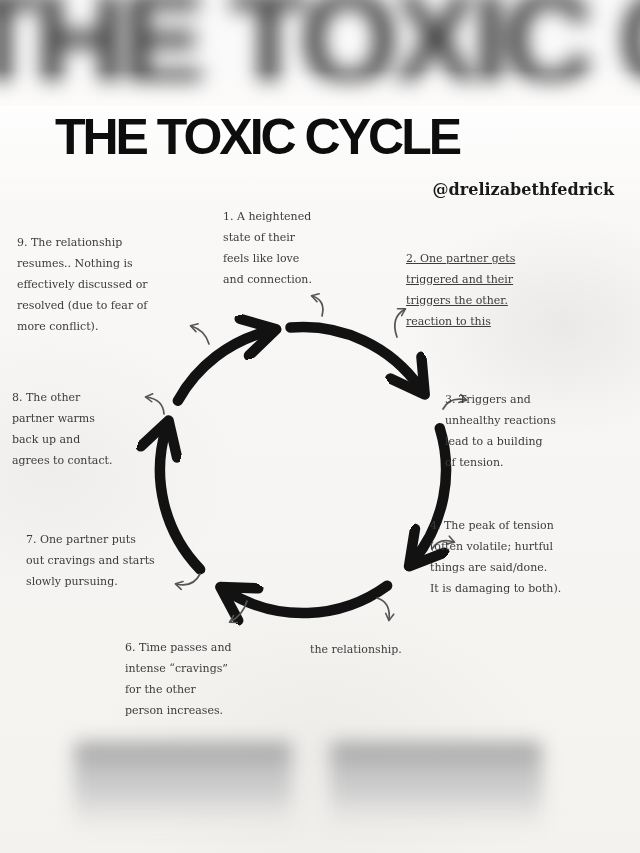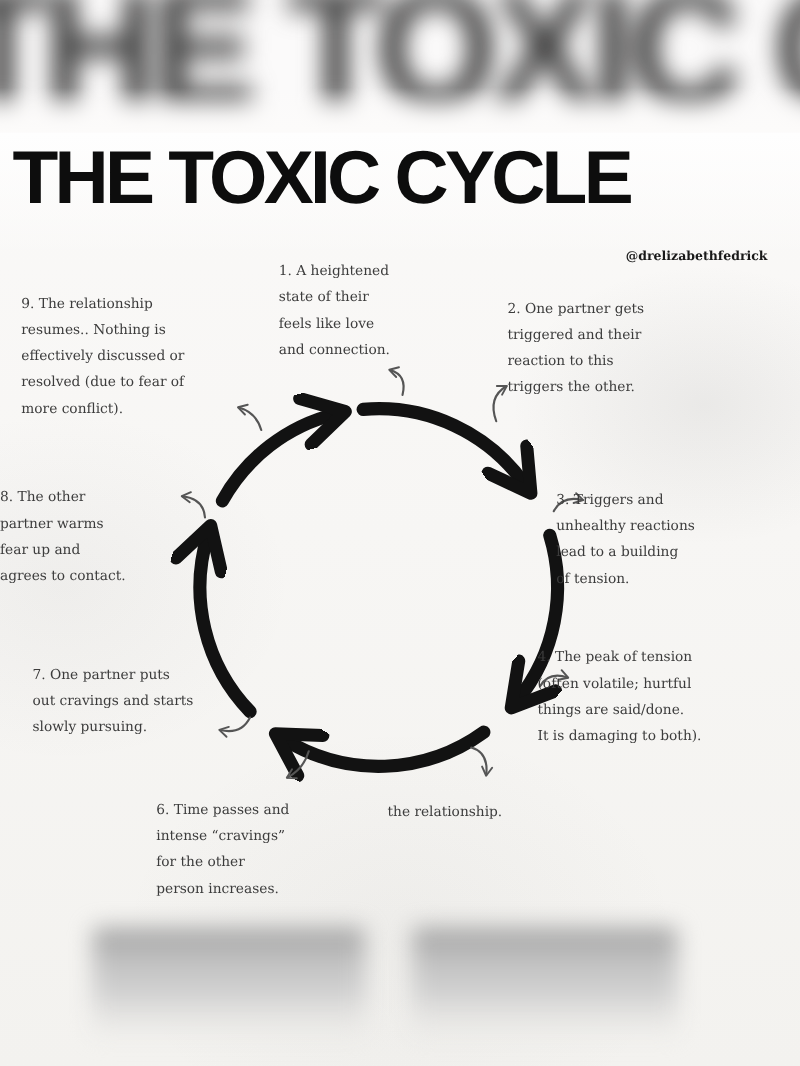--- a/index.html
+++ b/index.html
@@ -20,40 +20,40 @@
     font-family:"Liberation Sans",sans-serif;font-weight:bold;font-size:128px;
     letter-spacing:-6px;color:#3a3a3a;filter:blur(10px);transform:scaleY(1.05);
   }
   .blur-top-fade{position:absolute;left:0;right:0;bottom:0;height:36px;
     background:linear-gradient(to bottom, rgba(252,251,250,0), #fcfbfa);}
   
   .title-band{position:absolute;top:106px;left:0;width:640px;height:100px;
     background:linear-gradient(to bottom,#fefefe,rgba(250,249,247,0));}
   .title{
     position:absolute;top:112px;left:0;width:514px;text-align:center;
-    font-family:"Liberation Sans",sans-serif;font-weight:bold;font-size:60px;line-height:1;
+    font-family:"Liberation Sans",sans-serif;font-weight:bold;font-size:50px;line-height:1;
     letter-spacing:-3px;color:#0d0d0d;
   }
   .credit{
-    position:absolute;top:200px;right:26px;
-    font-family:"DejaVu Serif",serif;font-weight:bold;font-size:10px;color:#191919;
+    position:absolute;top:180px;right:26px;
+    font-family:"DejaVu Serif",serif;font-weight:bold;font-size:16px;color:#191919;
   }
   
   .cycle{position:absolute;top:0;left:0;}
   
   .step{position:absolute;font-size:11px;line-height:21px;color:#3c3c3c;text-align:left;}
   .ln{white-space:nowrap;}
   .s1{left:223px;top:206px;width:190px;}
-  .s2{left:406px;top:236px;width:205px;}
+  .s2{left:406px;top:248px;width:205px;text-decoration:underline;}
   .s3{left:445px;top:389px;width:200px;}
   .s4{left:430px;top:515px;width:210px;}
   .s5{left:310px;top:639px;width:206px;}
   .s6{left:125px;top:637px;width:190px;}
   .s7{left:2px;top:529px;width:192px;margin-left:24px;}
-  .s8{left:0px;top:387px;width:154px;}
+  .s8{left:0px;top:387px;width:154px;padding-left:12px;}
   .s9{left:17px;top:232px;width:208px;}
   
   .blob{position:absolute;top:742px;height:90px;filter:blur(9px);border-radius:6px;
     background:linear-gradient(to bottom,#a4a4a4 4%, #c2c2c2 30%, #cfcfcf 55%, #e6e5e3 80%, rgba(240,240,238,0) 100%);}
   .blob-left{left:74px;width:218px;}
   .blob-right{left:330px;width:212px;}
 </style>
 </head>
 <body>
 
@@ -99,22 +99,22 @@
 
   <div class="step s1">
     <div class="ln">1. A heightened</div>
     <div class="ln">state of their</div>
     <div class="ln">feels like love</div>
     <div class="ln">and connection.</div>
   </div>
   <div class="step s2">
     <div class="ln">2. One partner gets</div>
     <div class="ln">triggered and their</div>
+    <div class="ln">triggers the other.</div>
     <div class="ln">reaction to this</div>
-    <div class="ln">triggers the other.</div>
   </div>
   <div class="step s3">
     <div class="ln">3. Triggers and</div>
     <div class="ln">unhealthy reactions</div>
     <div class="ln">lead to a building</div>
     <div class="ln">of tension.</div>
   </div>
   <div class="step s4">
     <div class="ln">4. The peak of tension</div>
     <div class="ln">(often volatile; hurtful</div>
@@ -131,21 +131,21 @@
     <div class="ln">person increases.</div>
   </div>
   <div class="step s7">
     <div class="ln">7. One partner puts</div>
     <div class="ln">out cravings and starts</div>
     <div class="ln">slowly pursuing.</div>
   </div>
   <div class="step s8">
     <div class="ln">8. The other</div>
     <div class="ln">partner warms</div>
-    <div class="ln">fear up and</div>
+    <div class="ln">back up and</div>
     <div class="ln">agrees to contact.</div>
   </div>
   <div class="step s9">
     <div class="ln">9. The relationship</div>
     <div class="ln">resumes.. Nothing is</div>
     <div class="ln">effectively discussed or</div>
     <div class="ln">resolved (due to fear of</div>
     <div class="ln">more conflict).</div>
   </div>
 

